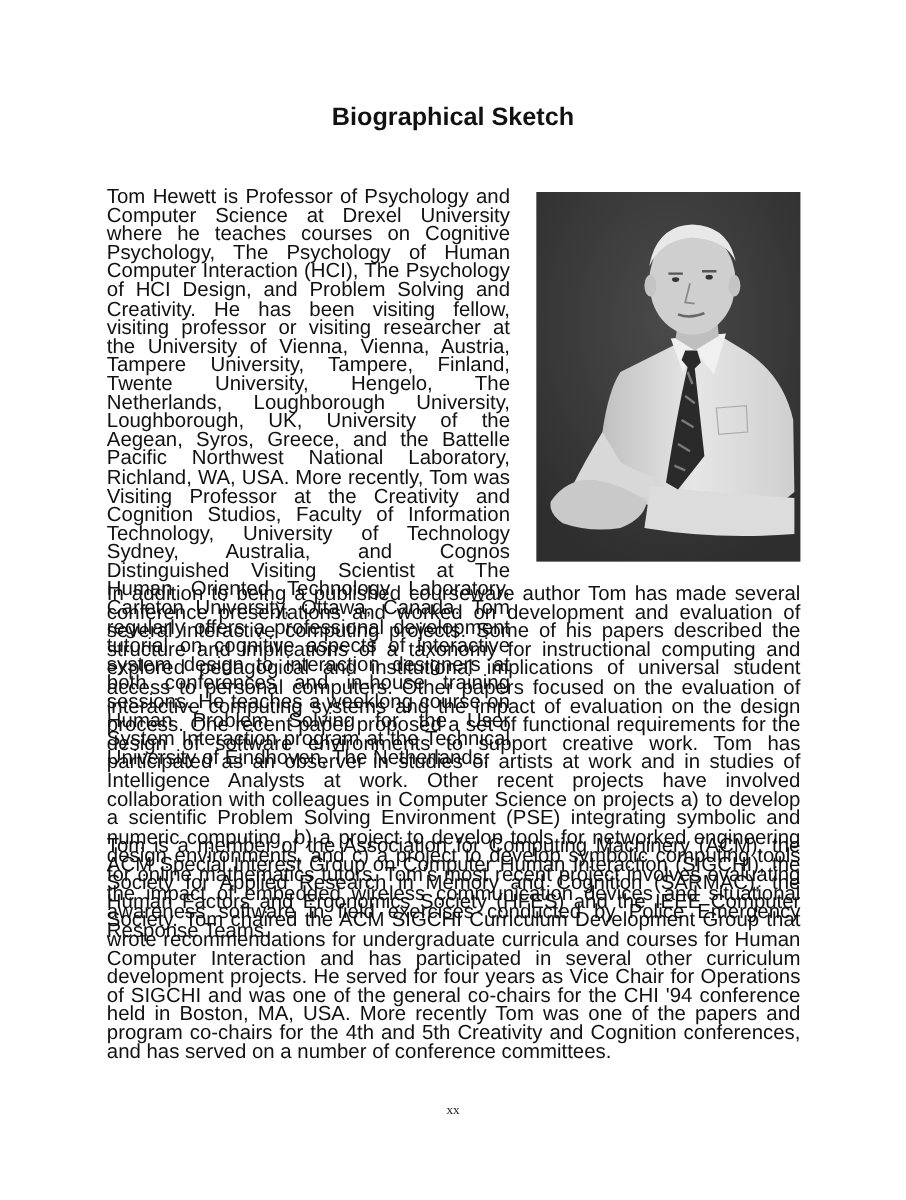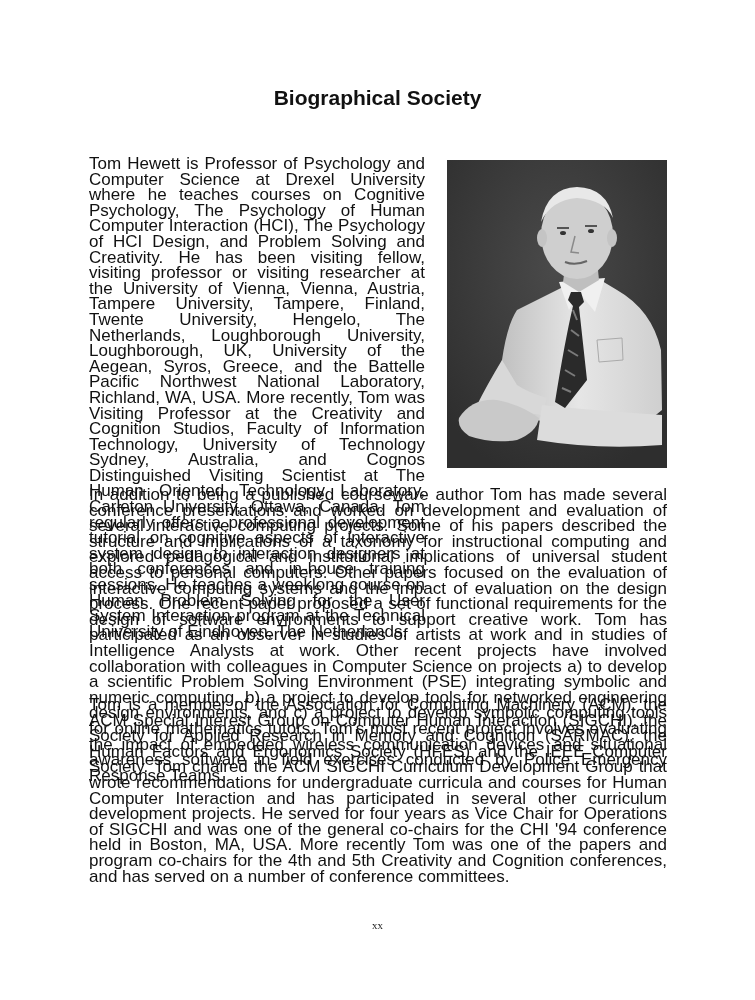--- a/index.html
+++ b/index.html
@@ -13,21 +13,21 @@
   .p3 { position: absolute; left: 89px; top: 697px; width: 578px; }
   .photo { position: absolute; left: 447px; top: 160px; width: 220px; height: 308px;
            background: #3b3b3b; overflow: hidden; }
   .photo svg { display: block; }
   .page-num { position: absolute; top: 919px; left: 0; width: 755px; text-align: center;
               font-family: "Liberation Serif", serif; font-size: 11px; color: #222; }
 </style>
 </head>
 <body>
 
-<h1 class="title">Biographical Society</h1>
+<h1 class="title">Biographical Sketch</h1>
 
 <div class="photo" role="img" aria-label="Black and white portrait of Tom Hewett, a white-haired man in a light dress shirt and patterned tie, hands clasped, against a dark background">
   <svg width="220" height="308" viewBox="0 0 220 308">
     <defs>
       <radialGradient id="bg" cx="50%" cy="35%" r="70%">
         <stop offset="0%" stop-color="#4a4a4a"></stop>
         <stop offset="100%" stop-color="#2e2e2e"></stop>
       </radialGradient>
       <linearGradient id="shirt" x1="0" y1="0" x2="1" y2="0">
         <stop offset="0%" stop-color="#bdbdbd"></stop>

